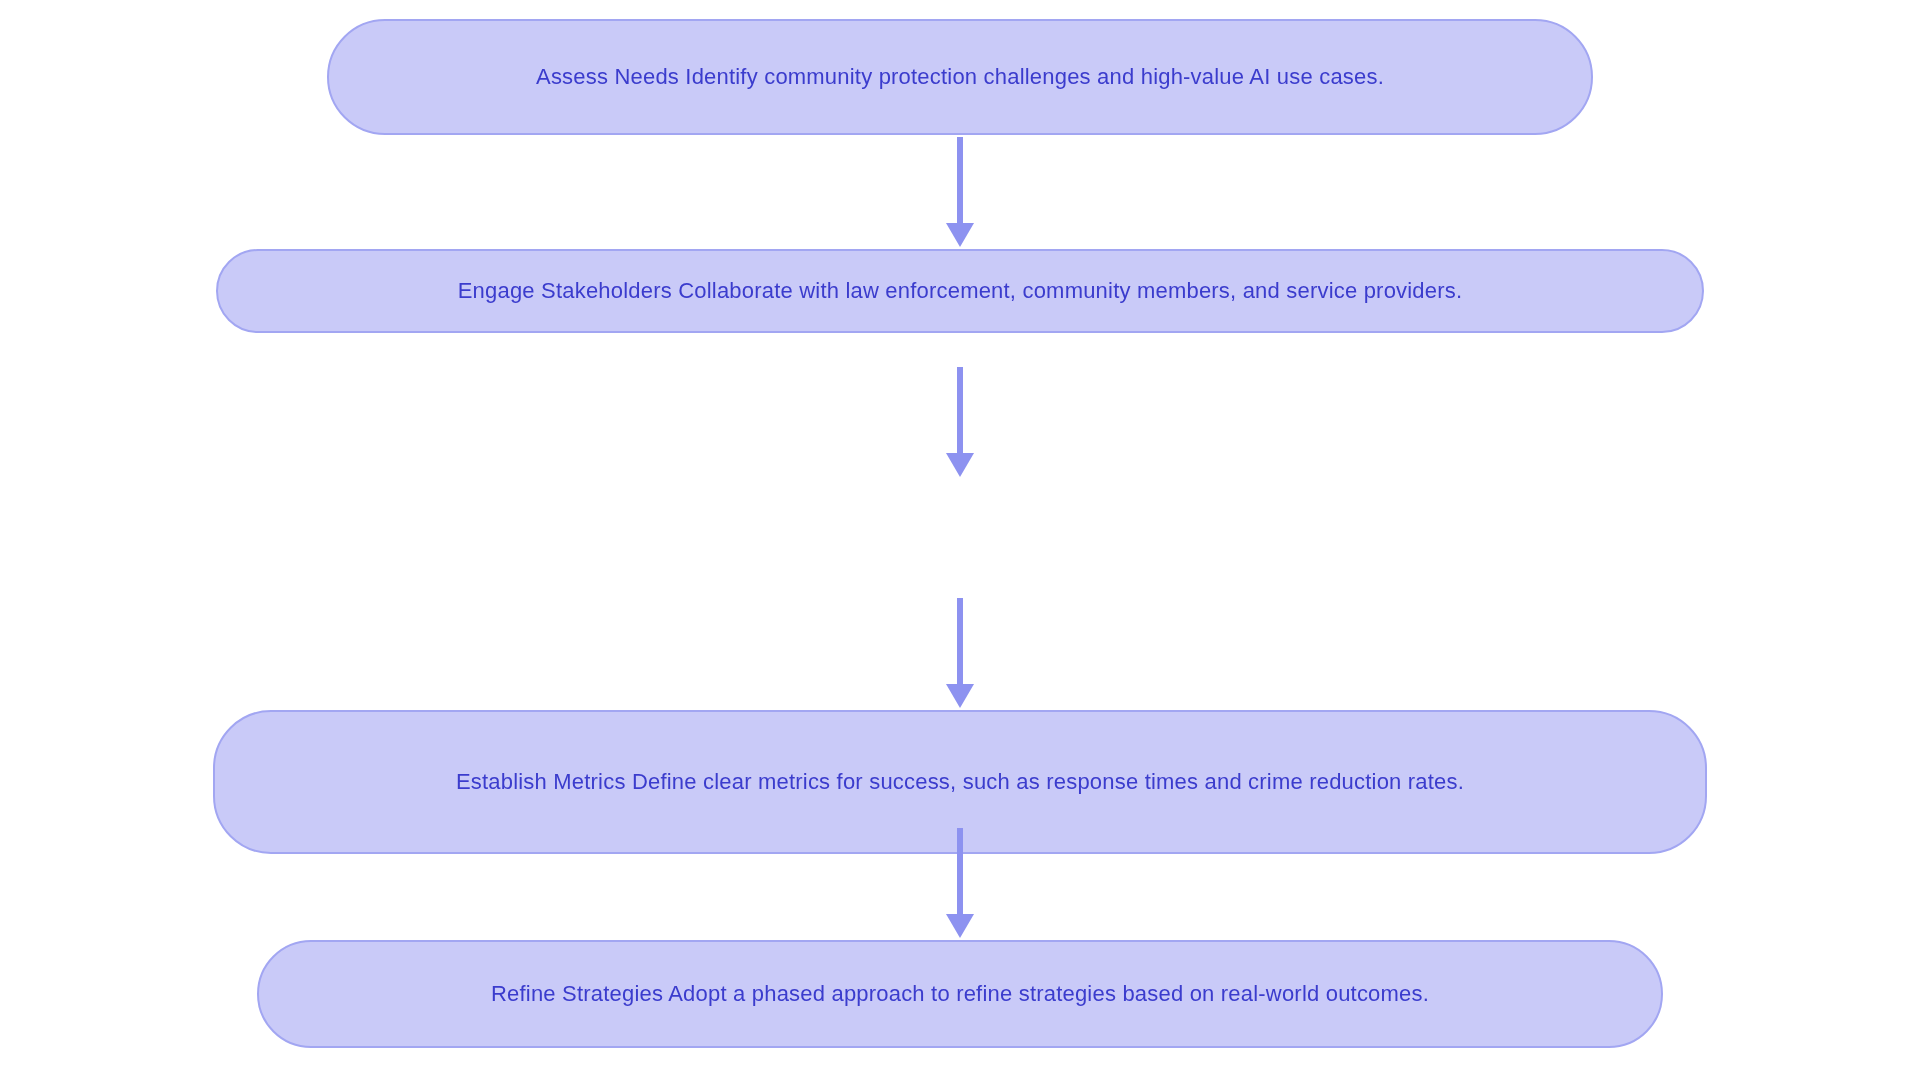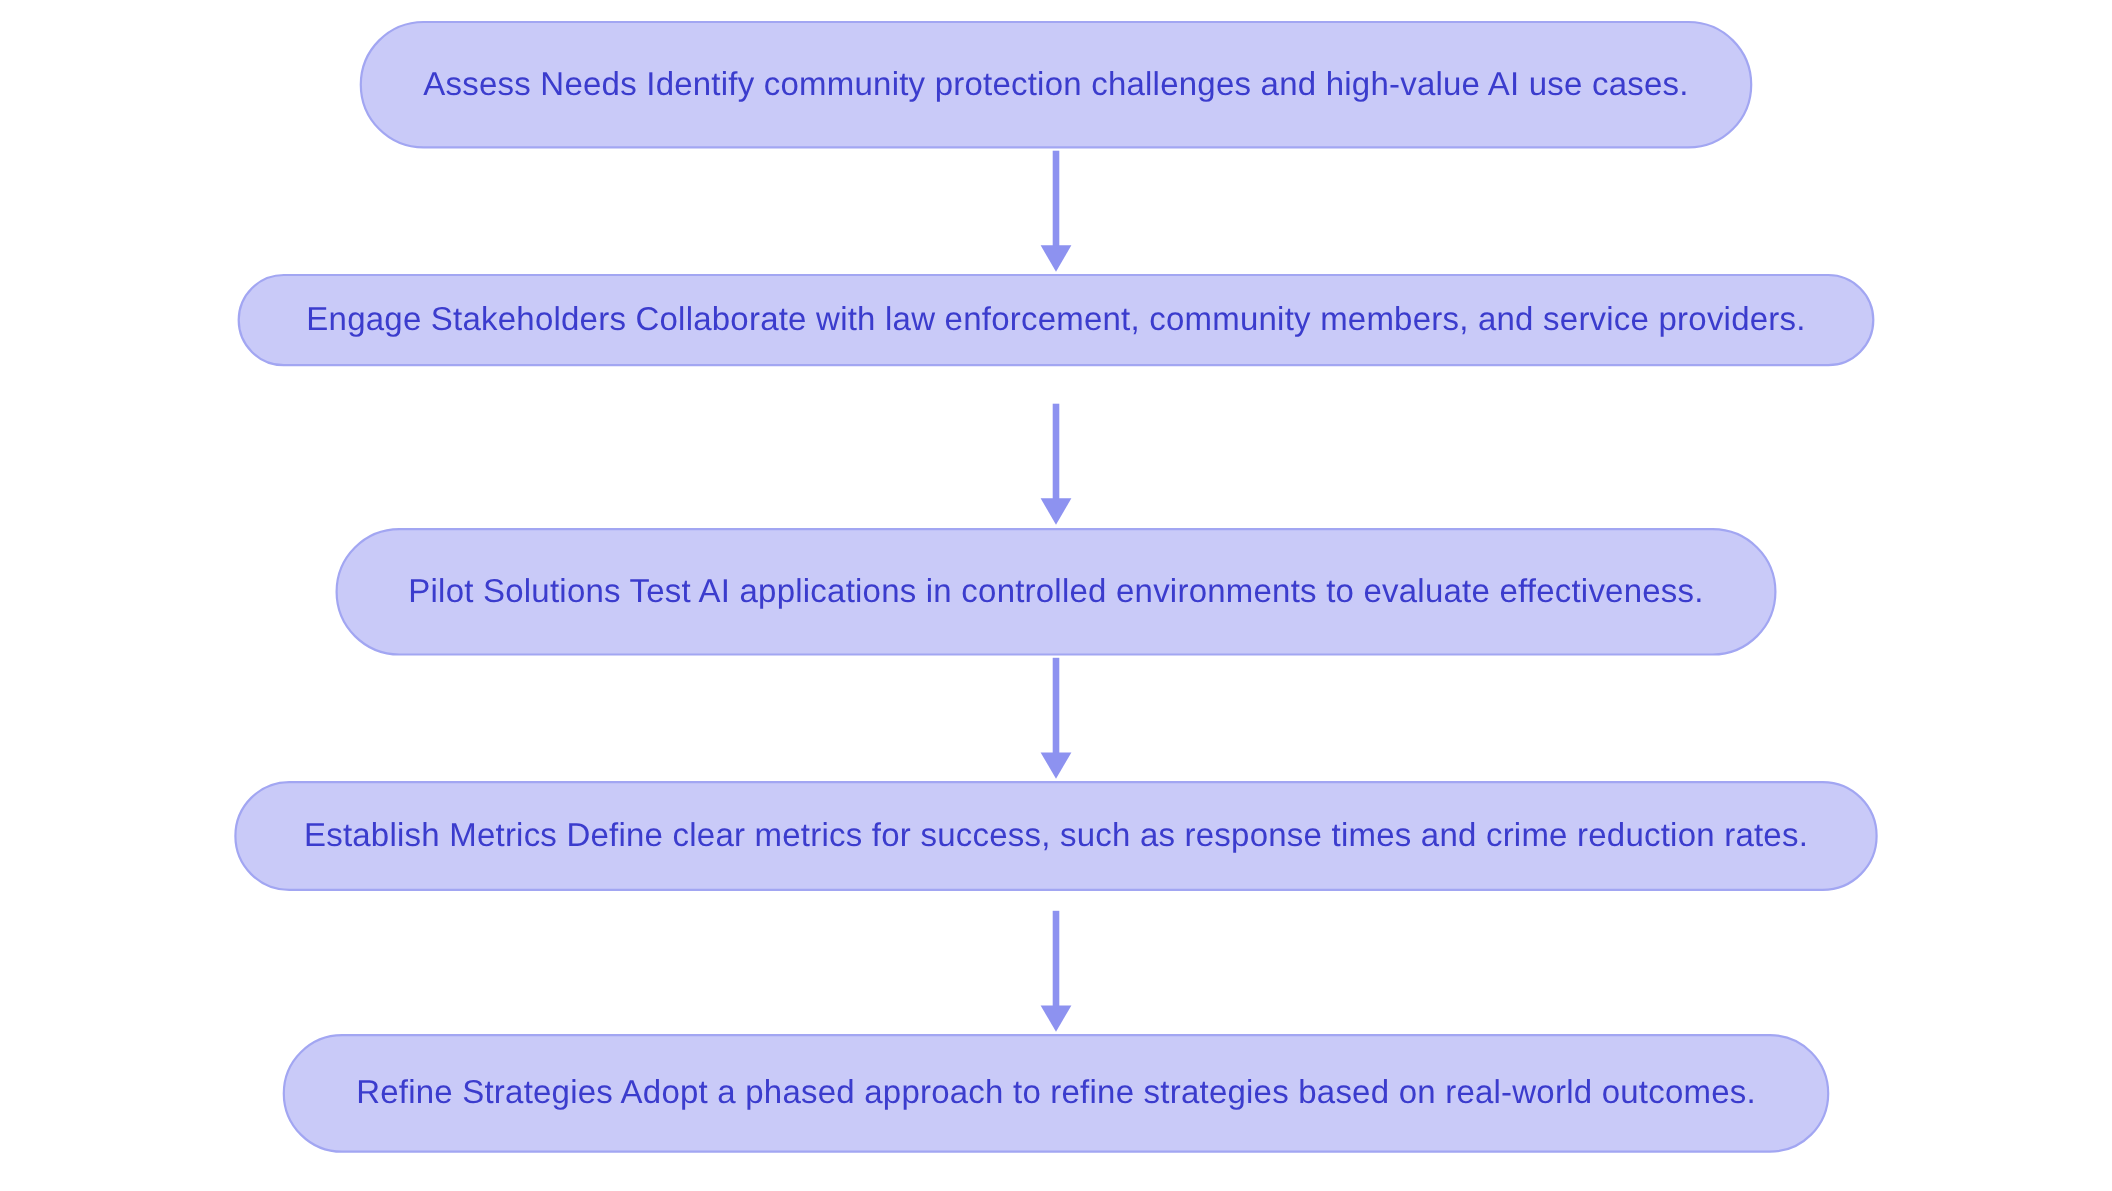--- a/index.html
+++ b/index.html
@@ -14,29 +14,29 @@
   .node {
     position: absolute;
     background: #c9caf8;
     border: 2px solid #a2a6f2;
     border-radius: 58px;
     display: flex;
     align-items: center;
     justify-content: center;
     text-align: center;
     color: #3b3ccd;
-    font-size: 30px;
+    font-size: 22px;
     line-height: 1.25;
     letter-spacing: 0.2px;
     padding: 0 40px;
   }
   .node-1 { left: 327px; top: 19px;  width: 1266px; height: 116px; }
   .node-2 { left: 216px; top: 249px; width: 1488px; height: 84px; }
   .node-3 { left: 305px; top: 480px; width: 1310px; height: 116px; }
-  .node-4 { left: 213px; top: 710px; width: 1494px; height: 100px; text-align: center; }
+  .node-4 { left: 213px; top: 710px; width: 1494px; height: 144px; text-align: center; }
   .node-5 { left: 257px; top: 940px; width: 1406px; height: 108px; align-items: center; }
 
   .arrow { position: absolute; left: 944px; width: 32px; }
   .arrow-1 { top: 137px; height: 110px; }
   .arrow-2 { top: 367px; height: 110px; }
   .arrow-3 { top: 598px; height: 110px; }
   .arrow-4 { top: 828px; height: 110px; }
   .arrow .shaft {
     position: absolute;
     left: 13px; top: 0;
@@ -69,23 +69,20 @@
 
   <div class="node node-2">
     <span>Engage Stakeholders Collaborate with law enforcement, community members, and service providers.</span>
   </div>
 
   <div class="arrow arrow-2">
     <div class="shaft"></div>
     <div class="head"></div>
   </div>
 
-  <div class="node node-3">
-    <span>Pilot Solutions Test AI applications in controlled environments to evaluate effectiveness.</span>
-  </div>
 
   <div class="arrow arrow-3">
     <div class="shaft"></div>
     <div class="head"></div>
   </div>
 
   <div class="node node-4">
     <span>Establish Metrics Define clear metrics for success, such as response times and crime reduction rates.</span>
   </div>
 

